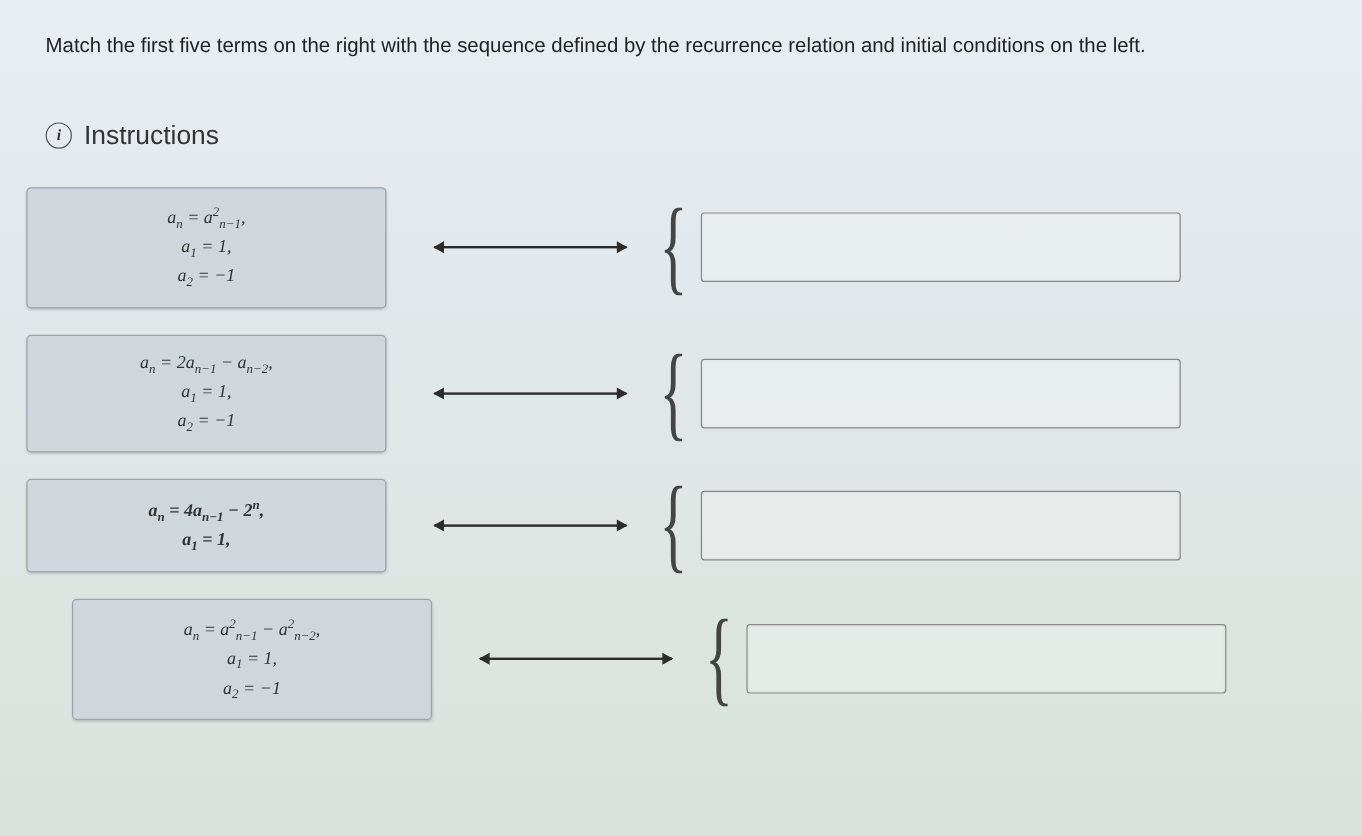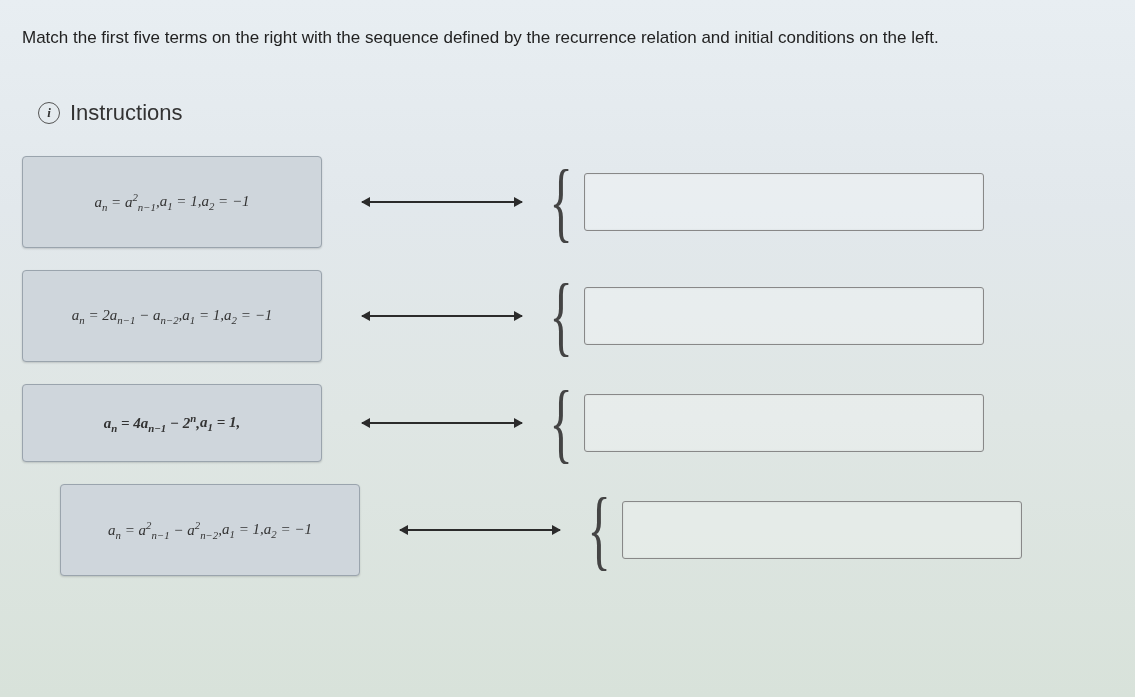--- a/index.html
+++ b/index.html
@@ -5,21 +5,21 @@
   * { box-sizing: border-box; margin: 0; padding: 0; }
   html, body { width: 1135px; height: 697px; }
   body {
     font-family: Arial, Helvetica, sans-serif;
     background: linear-gradient(180deg, #e8eef2 0%, #e2e8ec 30%, #dfe6e4 60%, #d8e2da 100%);
     color: #2b2b2b;
     padding: 0;
     position: relative;
   }
   .question {
-    padding: 28px 22px 0 22px;
+    padding: 28px 22px 0 38px;
     font-size: 17px;
     color: #222;
   }
   .instructions-row {
     display: flex;
     align-items: center;
     gap: 10px;
     padding: 52px 0 0 38px;
   }
   .info-icon {
@@ -46,21 +46,21 @@
     margin-bottom: 22px;
   }
   .left-card {
     width: 300px;
     min-height: 92px;
     background: #cfd6dc;
     border: 1px solid #9aa4ad;
     border-radius: 4px;
     box-shadow: 0 1px 2px rgba(0,0,0,0.15);
     display: flex;
-    flex-direction: row;
+    flex-direction: column;
     align-items: center;
     justify-content: center;
     padding: 12px 8px;
     font-family: 'Times New Roman', Georgia, serif;
     font-style: italic;
     font-size: 15px;
     color: #333;
     line-height: 1.5;
     text-align: center;
   }

